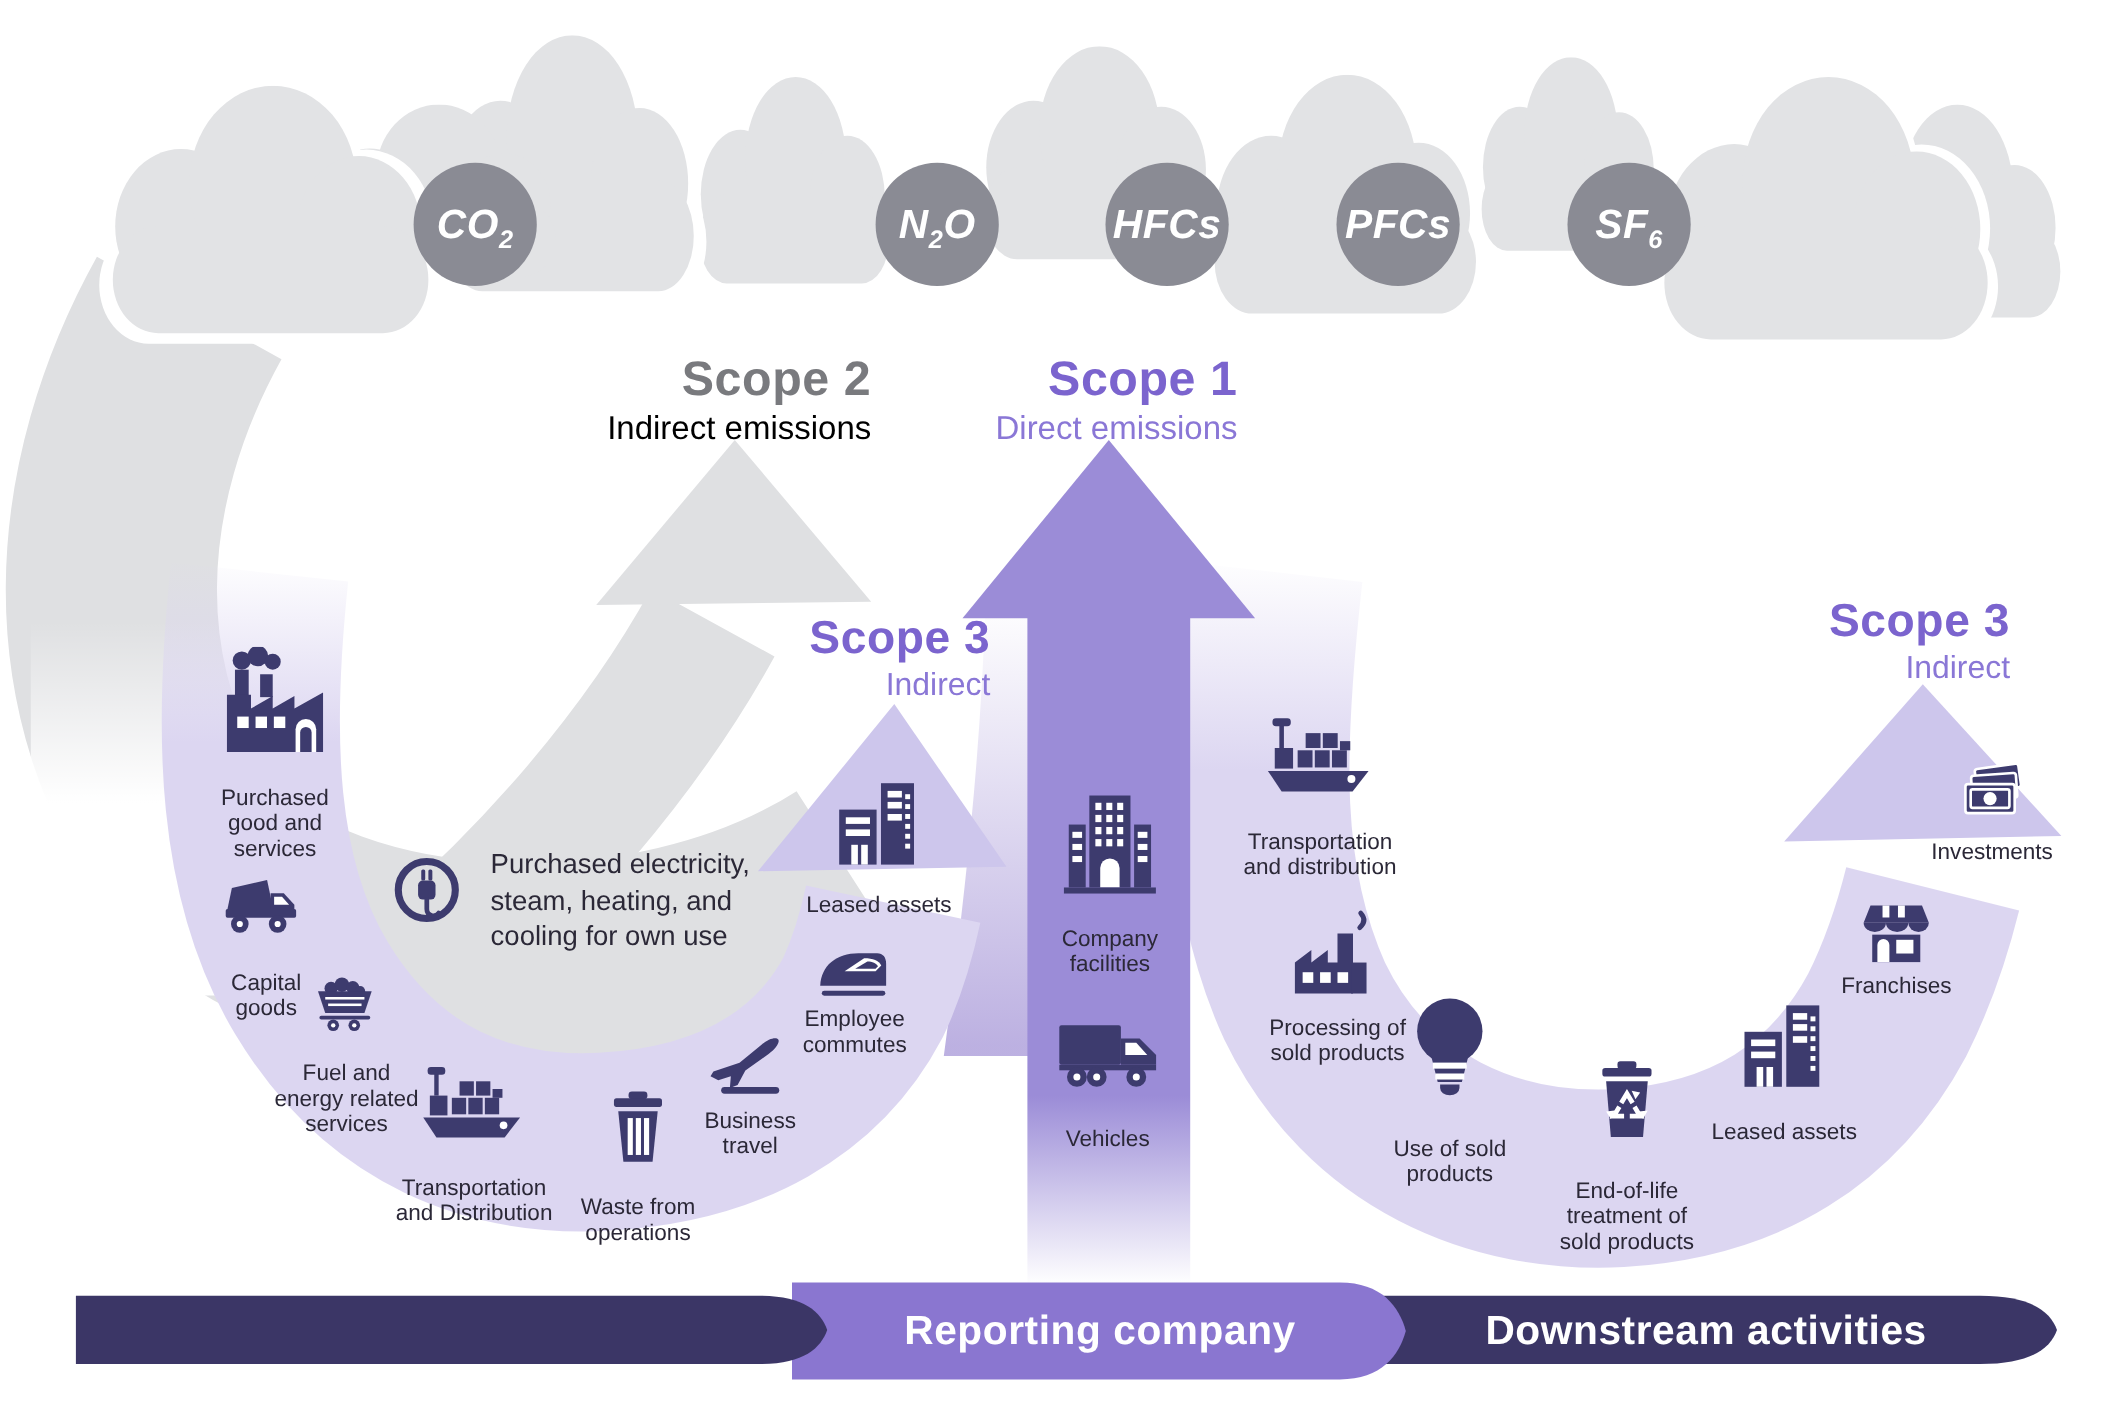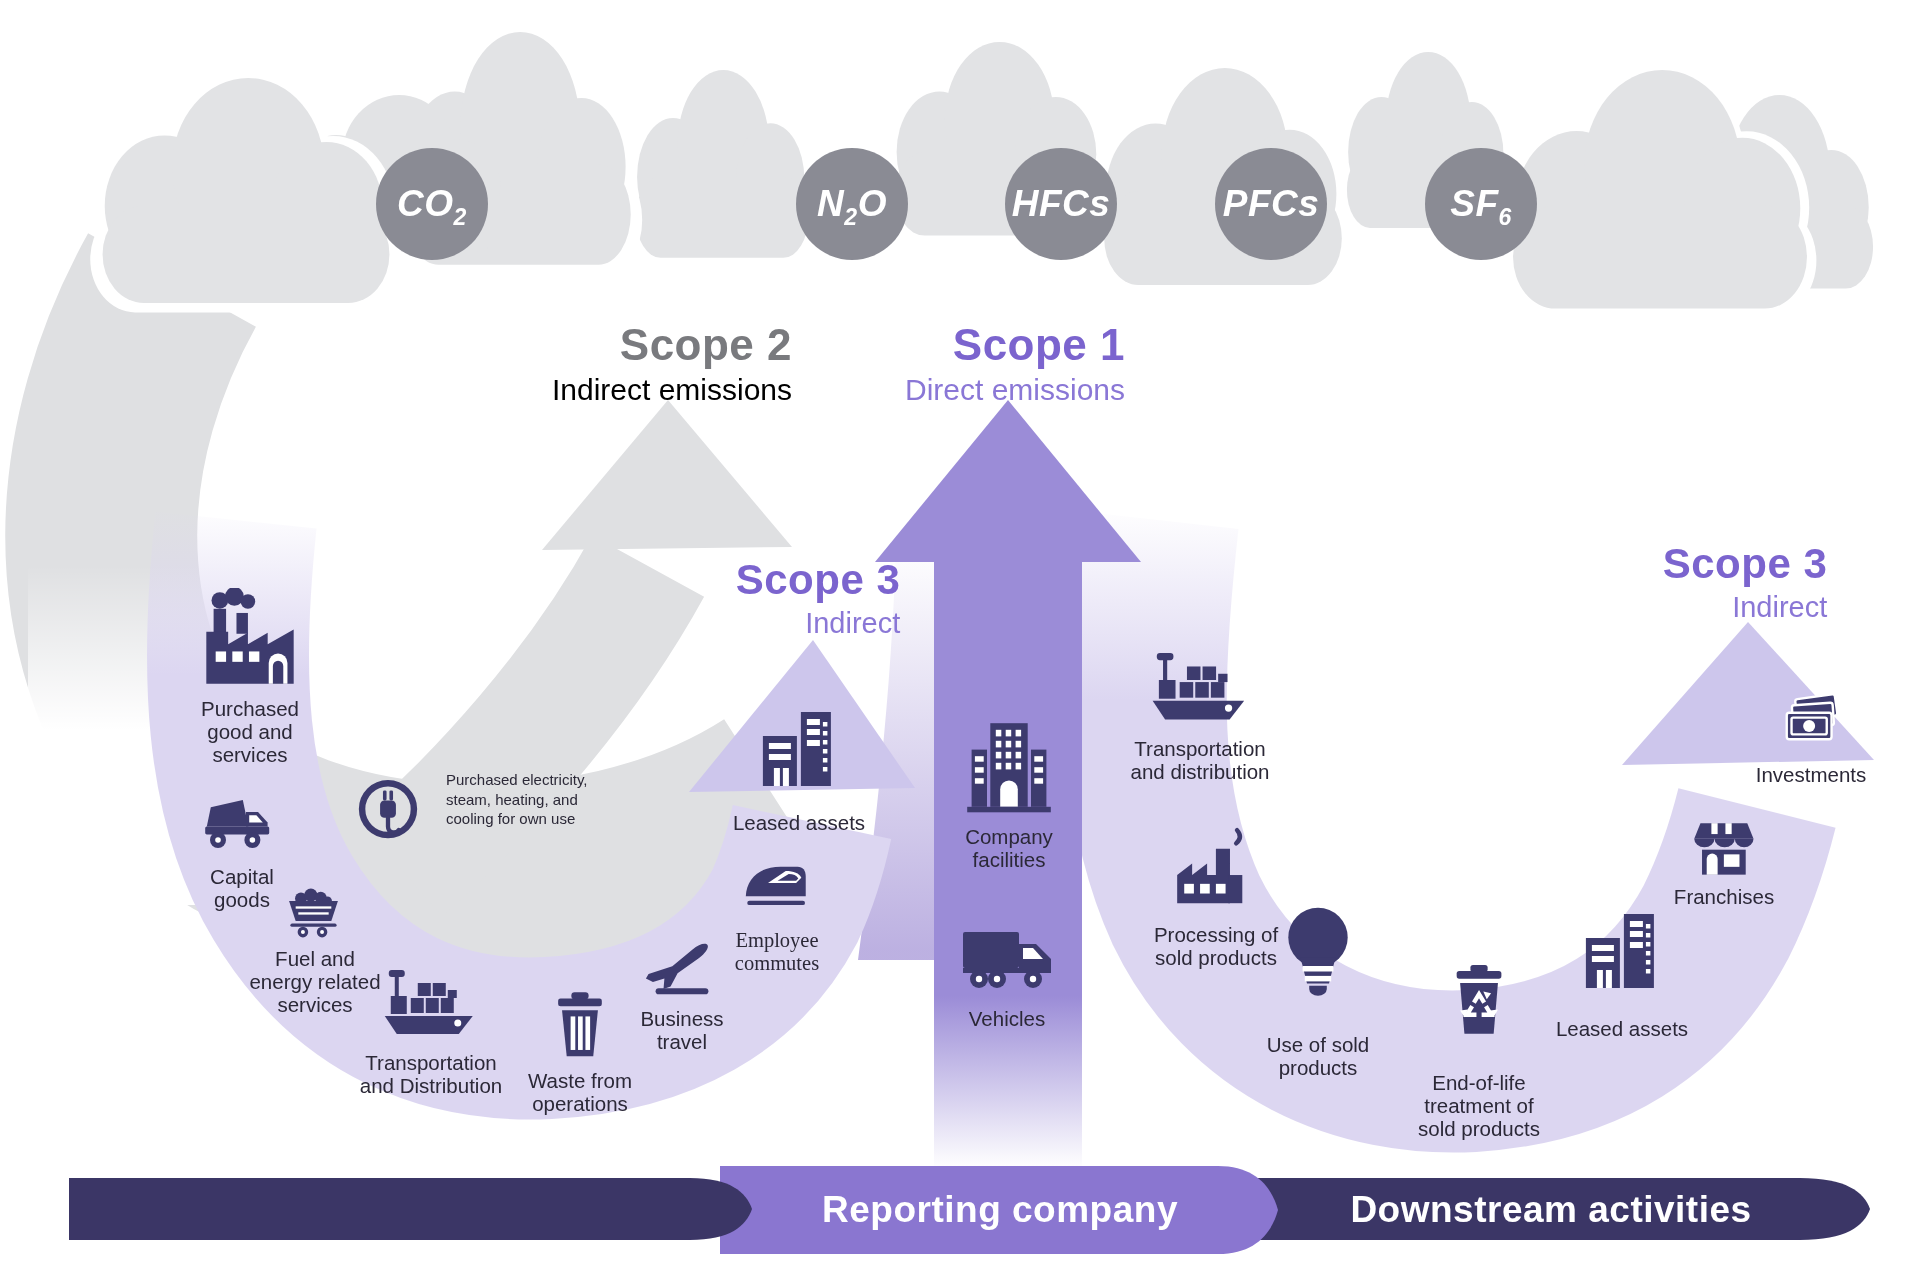--- a/index.html
+++ b/index.html
@@ -14,25 +14,25 @@
   .scopeblk{position:absolute;transform:translateX(-50%);text-align:right;white-space:nowrap;}
   .scopeblk .t{font-size:44px;font-weight:bold;letter-spacing:.5px;}
   .scopeblk .s{font-size:30px;margin-top:3px;}
   .scopeblk.sm .t{font-size:42px;}
   .scopeblk.sm .s{font-size:29px;}
   .scopeblk.gray .t{color:#797a7e;} .scopeblk.gray .s{color:#000000;}
   .scopeblk.purple .t{color:#7b64ce;} .scopeblk.purple .s{color:#8a77d6;}
   
   .item{position:absolute;display:flex;flex-direction:column;align-items:center;transform:translateX(-50%);}
   .item .ic{fill:#3d3b6e;flex:0 0 auto;}
-  .item .lbl{margin-top:6px;font-size:20.5px;line-height:1.12;font-weight:500;color:#2b2837;
+  .item .lbl{margin-top:23px;font-size:20.5px;line-height:1.12;font-weight:500;color:#2b2837;
              text-align:center;white-space:pre-line;}
   .elec{position:absolute;display:flex;align-items:flex-start;}
   .elec .ic{fill:#3d3b6e;}
-  .elec .lbl{margin-left:22px;font-size:15px;line-height:1.3;font-weight:500;color:#2b2837;
+  .elec .lbl{margin-left:22px;font-size:25px;line-height:1.3;font-weight:500;color:#2b2837;
              text-align:left;white-space:pre-line;margin-top:-6px;}
   
   .bannertxt{position:absolute;transform:translateX(-50%);color:#fff;font-weight:bold;font-size:37px;
              white-space:nowrap;letter-spacing:.5px;}
 </style>
 </head>
 <body>
 
 <div class="stage">
 
@@ -380,21 +380,21 @@
     <svg class="ic" width="88" height="88">
         <use href="#ic-plane"></use>
       </svg>
     <div class="lbl" style="margin-top:4px;">Business
 travel</div>
   </div>
   <div class="item" style="left:777px;top:840px;">
     <svg class="ic" width="74" height="74">
         <use href="#ic-train"></use>
       </svg>
-    <div class="lbl" style="margin-top:15px;font-family:Liberation Serif, serif;">Employee
+    <div class="lbl" style="margin-top:2px;">Employee
 commutes</div>
   </div>
   <div class="item" style="left:799px;top:698px;">
     <svg class="ic" width="100" height="100">
         <use href="#ic-buildings"></use>
       </svg>
     <div class="lbl" style="margin-top:14px;">Leased assets</div>
   </div>
   <div class="elec" style="left:352px;top:776px;">
     <svg class="ic" width="72" height="72">

